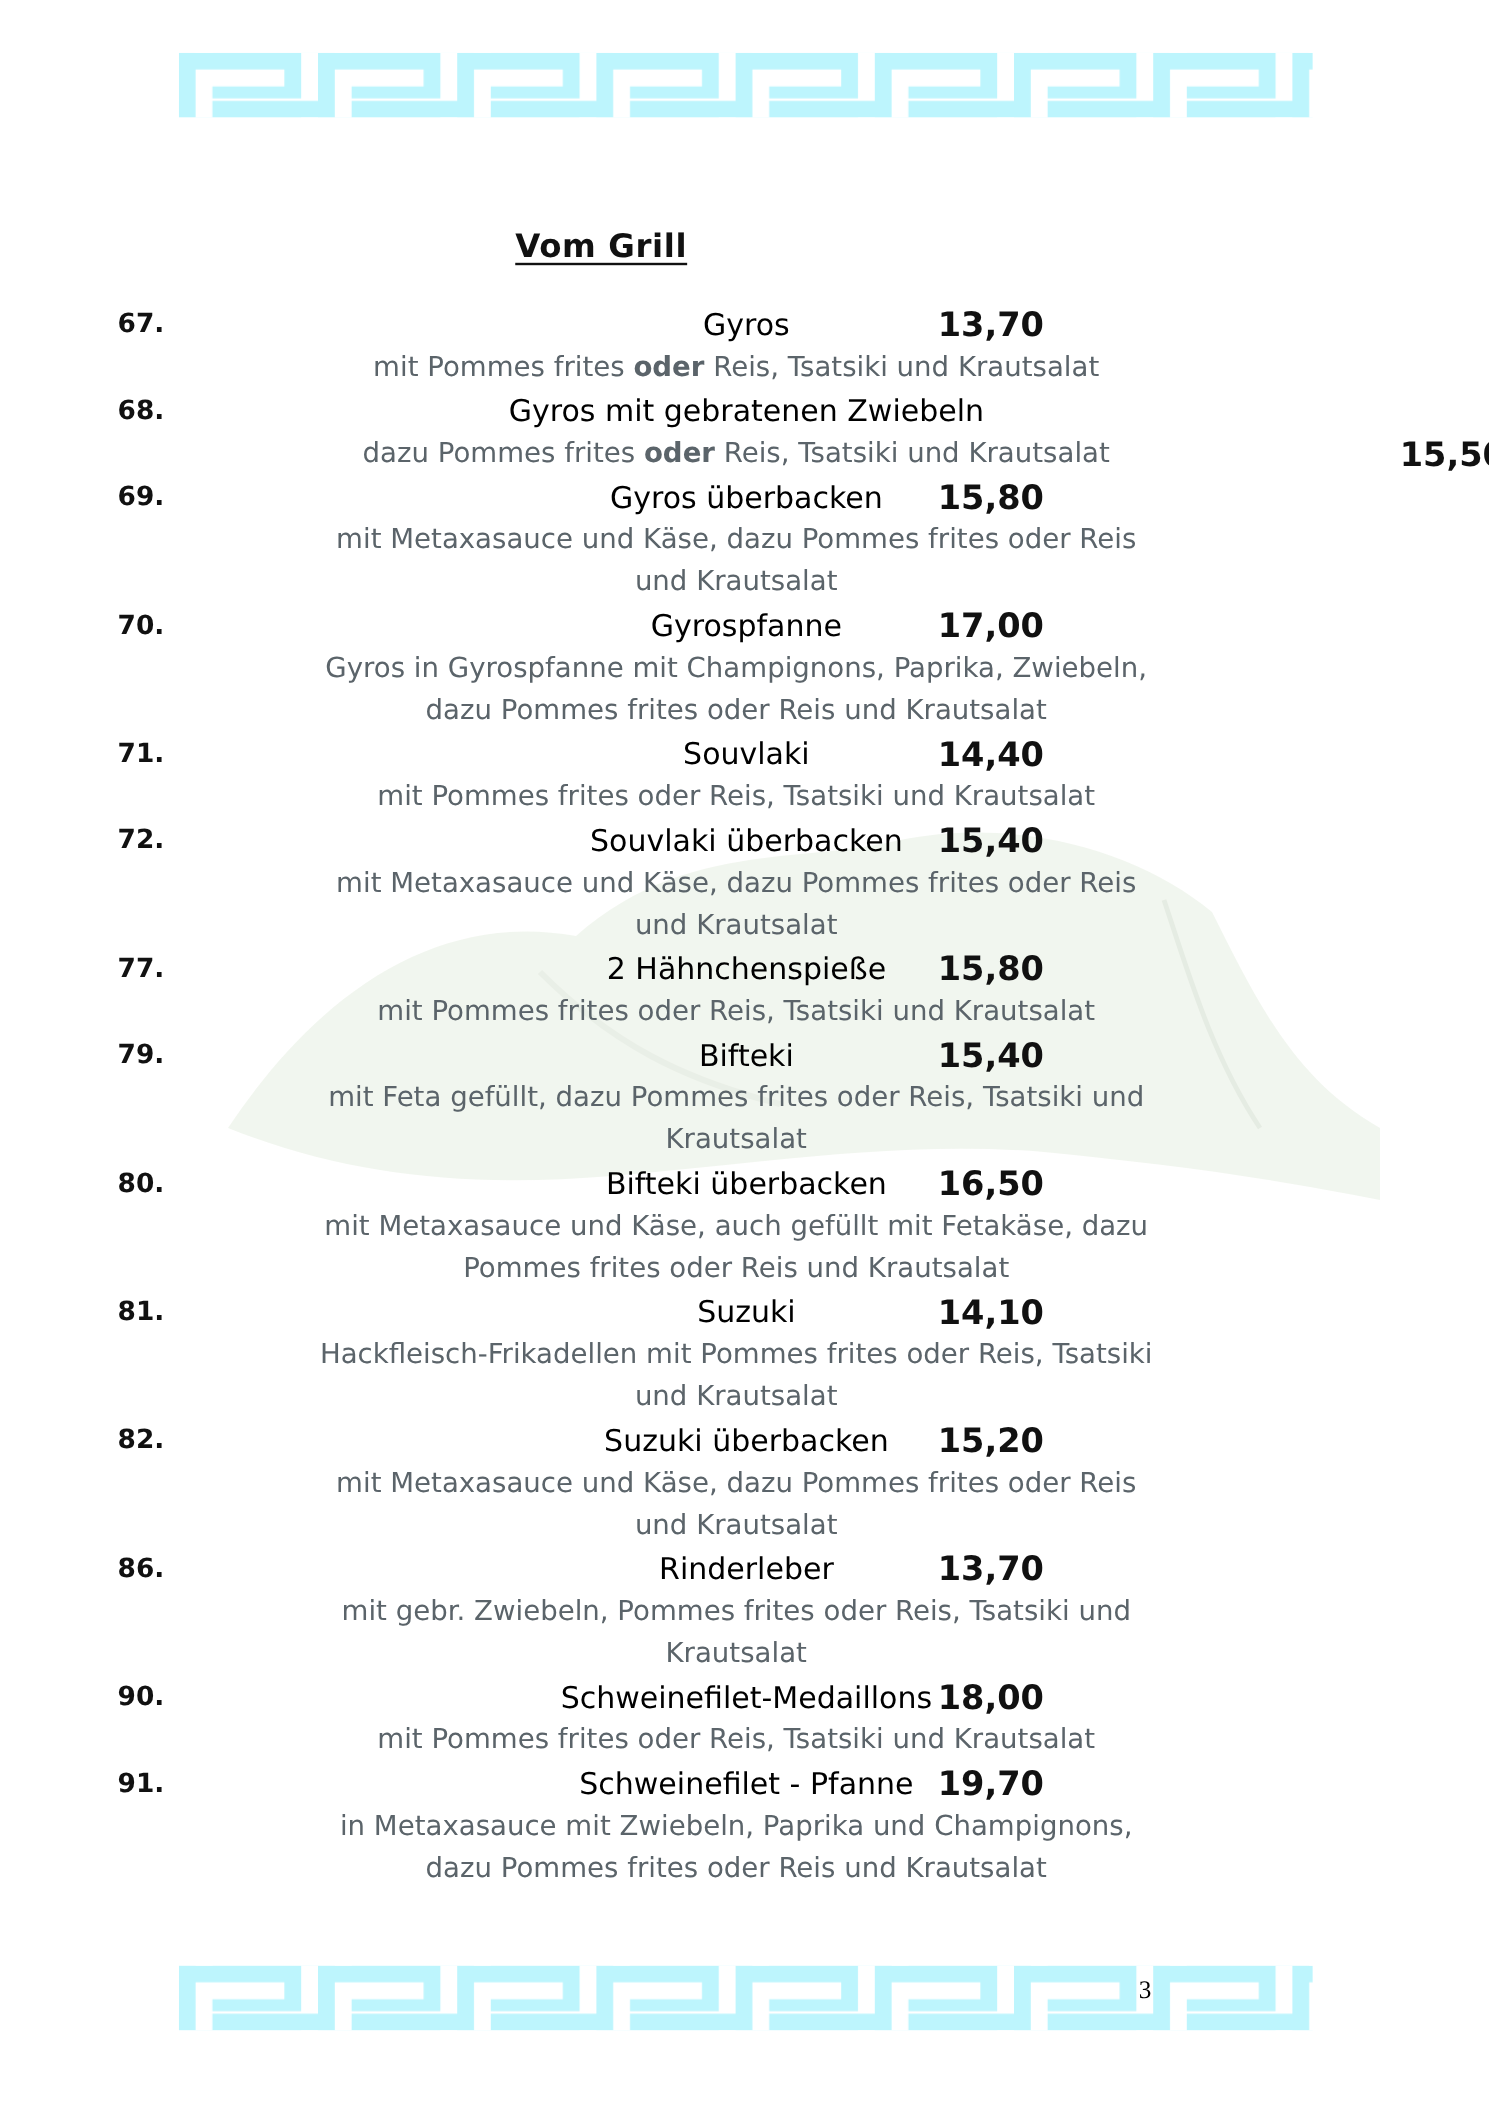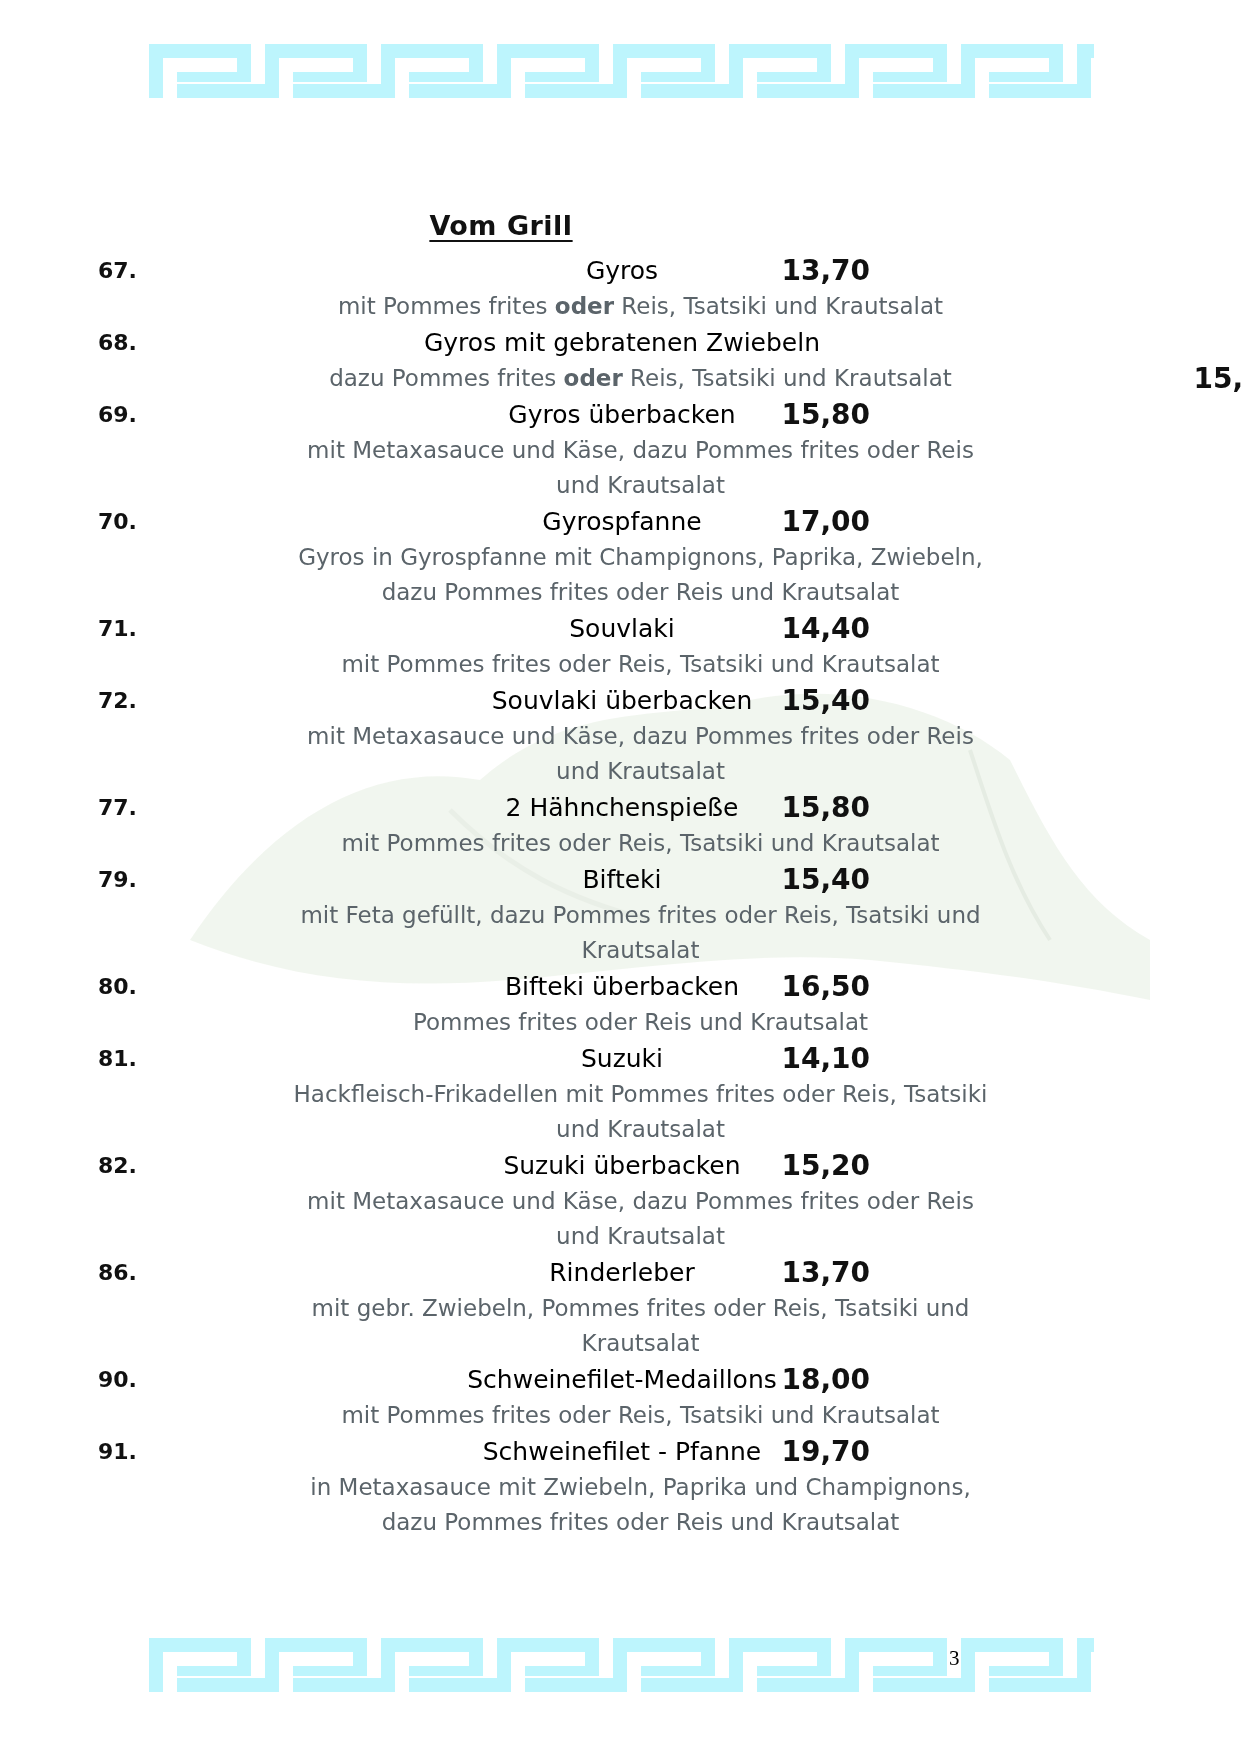--- a/index.html
+++ b/index.html
@@ -2,29 +2,29 @@
 <html><head>
 <meta charset="utf-8">
 <style>
   html, body { margin:0; padding:0; background:#ffffff; }
   body { width:1241px; height:1754px; position:relative; overflow:hidden; font-family:"DejaVu Sans", sans-serif; }
   .border { position:absolute; left:149px; width:945px; height:54px; }
   .border.top { top:44px; }
   .border.bottom { top:1638px; }
   .page-num { position:absolute; left:949px; top:1646px; font-family:"Liberation Serif", serif; font-size:21px; color:#000; }
   .watermark { position:absolute; left:150px; top:640px; width:1040px; height:420px; opacity:0.35; }
-  .title { position:absolute; left:0; width:1002px; top:190px; text-align:center; font-family:"DejaVu Sans", sans-serif; font-weight:bold; font-size:27px; color:#111;margin-top:20px; }
+  .title { position:absolute; left:0; width:1002px; top:190px; text-align:center; font-family:"DejaVu Sans", sans-serif; font-weight:bold; font-size:27px; color:#111; }
   .title span { text-decoration:underline; text-underline-offset:5px; text-decoration-thickness:2px; letter-spacing:0.5px; }
   .menu { position:absolute; left:0; top:252px; width:988px; }
   .item { position:relative; }
   .row { position:relative; height:37px; }
   .num { position:absolute; left:98px; top:0; font-size:22px; font-weight:bold; color:#111; line-height:37px; }
   .name { position:absolute; left:12px; width:1220px; top:0; text-align:center; font-size:25px; color:#000; line-height:37px; }
   .price { position:absolute; right:118px; top:0; font-size:28px; font-weight:bold; color:#111; line-height:37px;margin-left:36px; }
-  .desc { text-align:center; font-size:23px; color:#5b646a; line-height:35px; padding-left:59px; padding-right:0; width:1163px; position:relative; }
+  .desc { text-align:center; font-size:23px; color:#5b646a; line-height:35px; padding-left:32px; padding-right:0; width:1163px; position:relative; }
   .desc .price { line-height:35px; }
   .desc b { color:#5b646a; }
 </style>
 </head>
 <body>
 
 <svg class="border top" viewBox="0 0 945 54" preserveAspectRatio="none">
   <defs>
     <pattern id="meander" x="0" y="0" width="116" height="54" patternUnits="userSpaceOnUse">
       <path d="M0 0 H102 V38 H28 V28 H88 V14 H14 V54 H0 Z M28 40 H116 V54 H28 Z" fill="#bdf5fd"></path>
@@ -117,20 +117,21 @@
     <div class="desc">mit Feta gefüllt, dazu Pommes frites oder Reis, Tsatsiki und</div>
     <div class="desc">Krautsalat</div>
   </div>
 
   <div class="item">
     <div class="row">
         <span class="num">80.</span>
         <span class="name">Bifteki überbacken</span>
         <span class="price">16,50</span>
       </div>
+    <div class="desc">mit Metaxasauce und Käse, auch gefüllt mit Fetakäse,  dazu</div>
     <div class="desc">Pommes frites oder Reis und Krautsalat</div>
   </div>
 
   <div class="item">
     <div class="row">
         <span class="num">81.</span>
         <span class="name">Suzuki</span>
         <span class="price">14,10</span>
       </div>
     <div class="desc">Hackfleisch-Frikadellen mit Pommes frites oder Reis, Tsatsiki</div>

